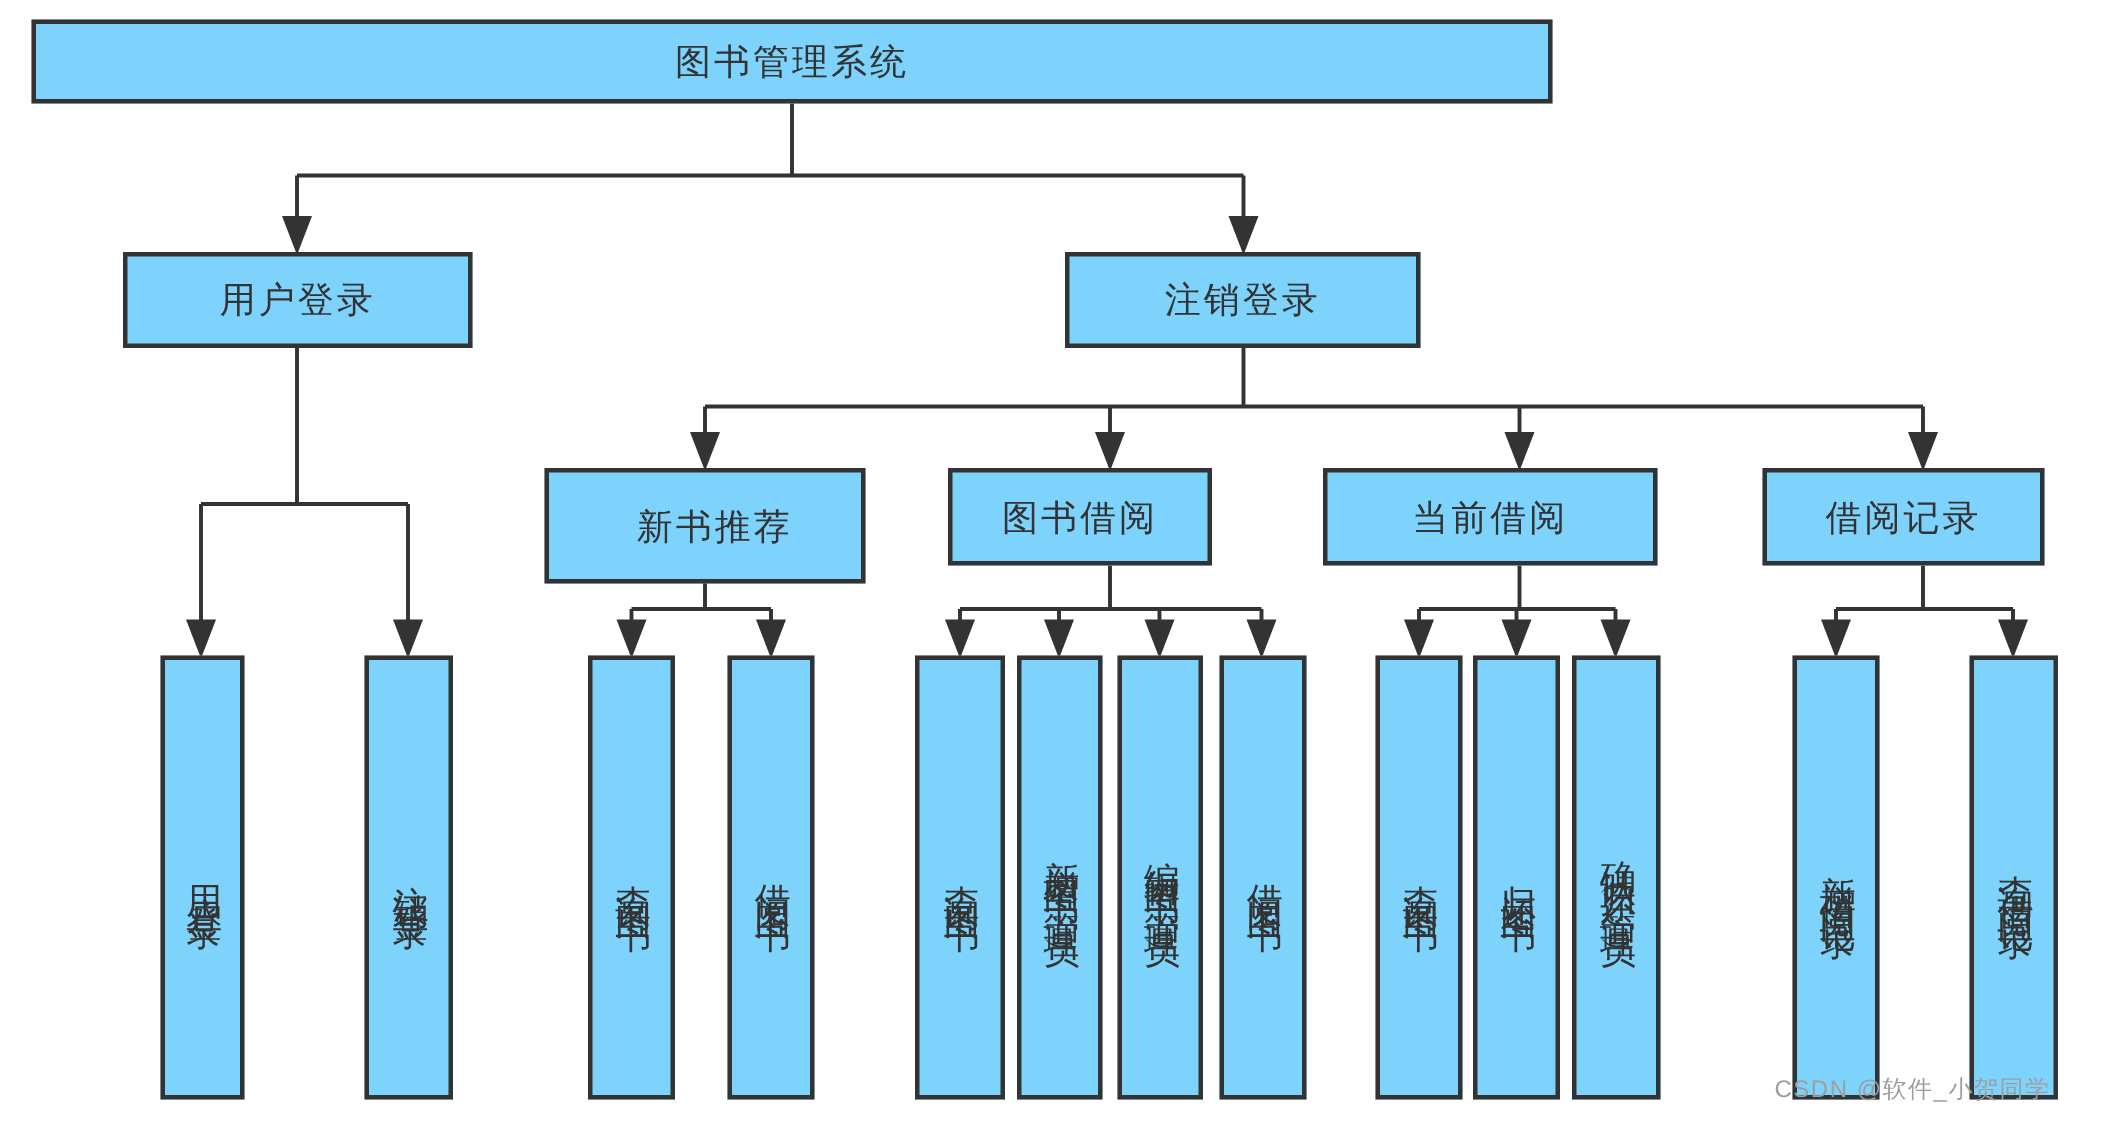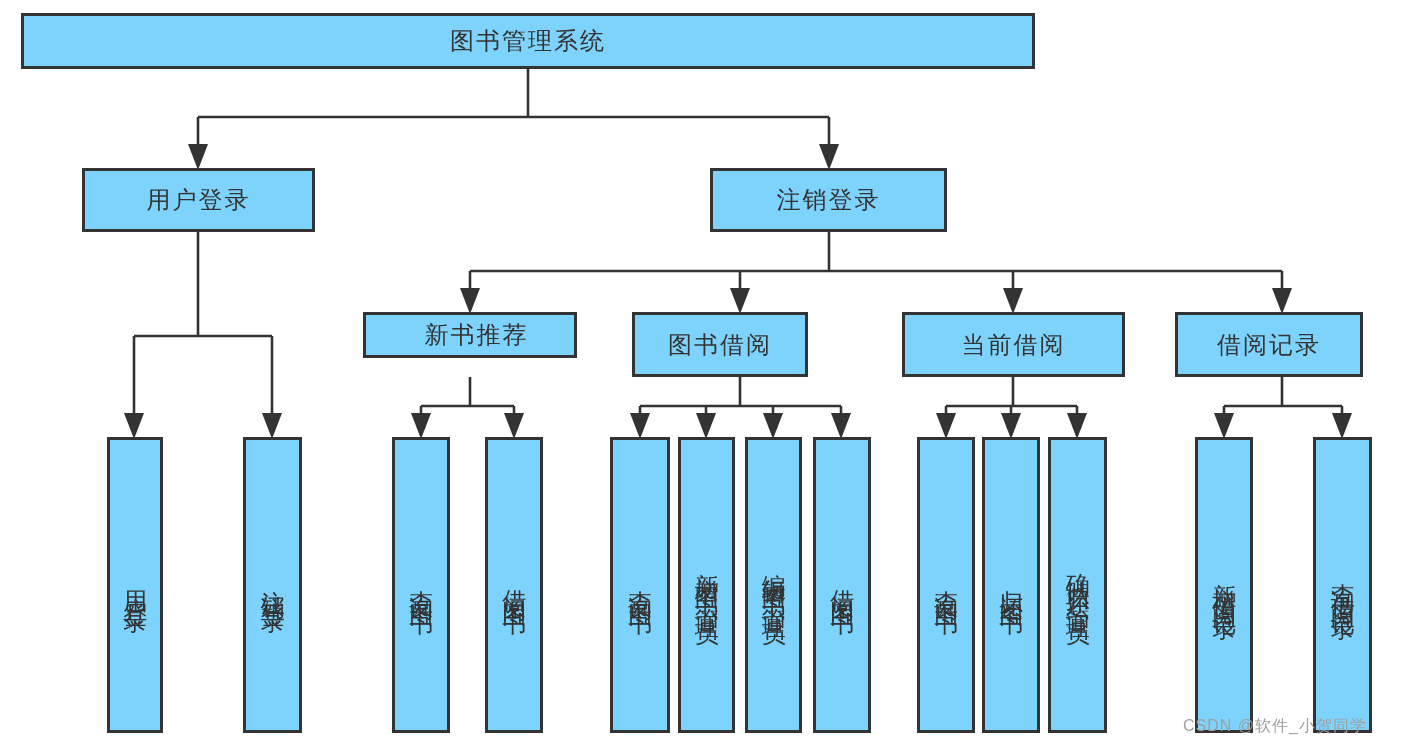--- a/index.html
+++ b/index.html
@@ -91,27 +91,27 @@
     <span>图书管理系统</span>
   </div>
 
   <div class="node hnode" style="left:82px; top:168px; width:233px; height:64px;">
     <span>用户登录</span>
   </div>
   <div class="node hnode" style="left:710px; top:168px; width:237px; height:64px;">
     <span>注销登录</span>
   </div>
 
-  <div class="node hnode" style="left:363px; top:312px; width:214px; height:46px;padding-left:13px;">
+  <div class="node hnode" style="left:363px; top:312px; width:214px; height:77px;padding-left:13px;">
     <span>新书推荐</span>
   </div>
   <div class="node hnode" style="left:632px; top:312px; width:176px; height:65px;">
     <span>图书借阅</span>
   </div>
-  <div class="node hnode" style="left:902px; top:312px; width:223px; height:65px;">
+  <div class="node hnode" style="left:882px; top:312px; width:223px; height:65px;">
     <span>当前借阅</span>
   </div>
   <div class="node hnode" style="left:1175px; top:312px; width:188px; height:65px;">
     <span>借阅记录</span>
   </div>
 
   <div class="node vnode" style="left:107px; top:437px; width:56px; height:296px;">
     <span>用户登录</span>
   </div>
   <div class="node vnode" style="left:243px; top:437px; width:59px; height:296px;">

